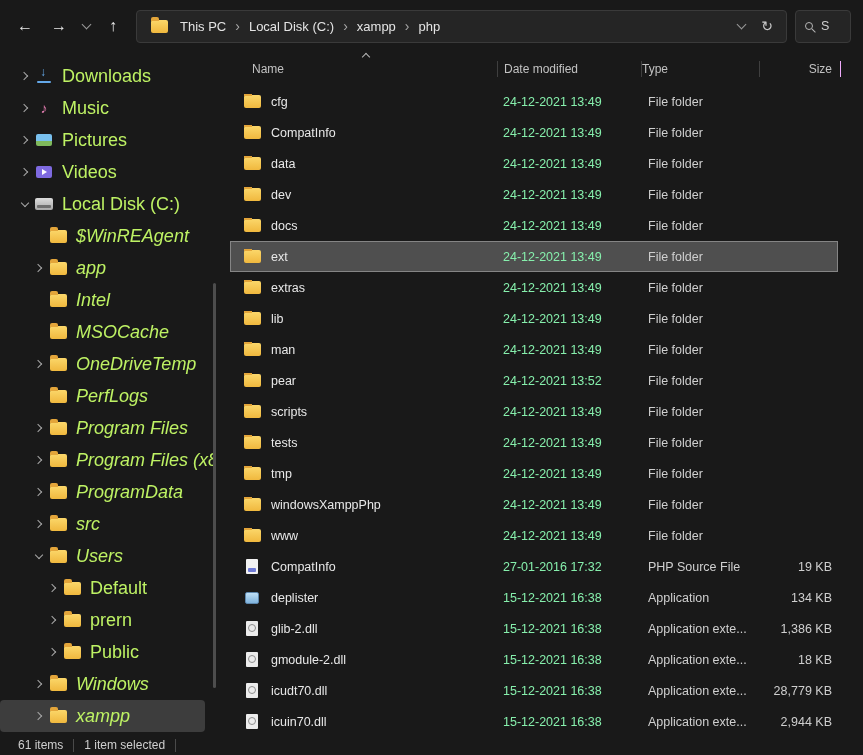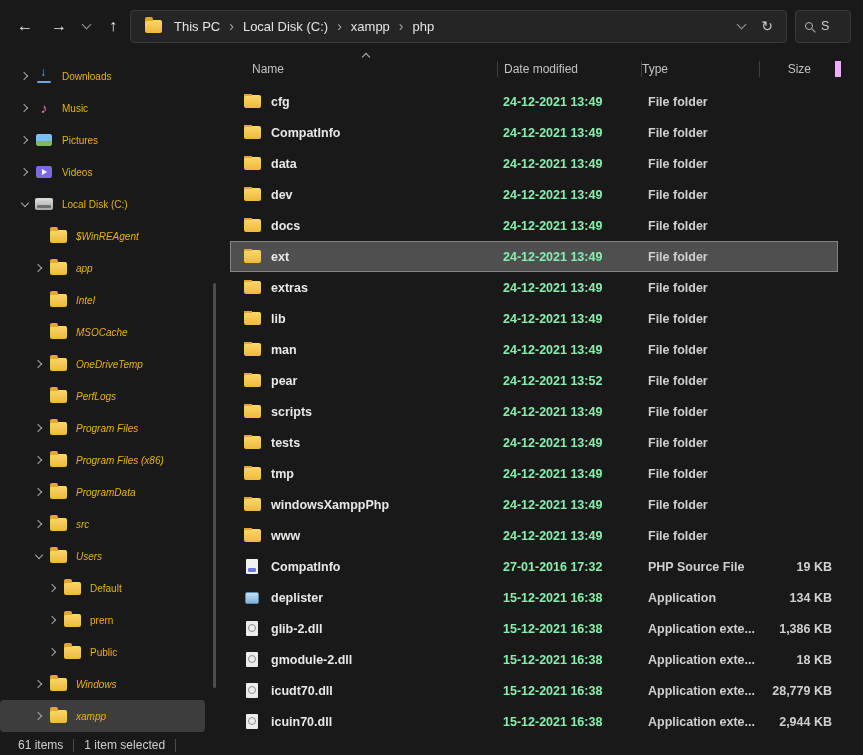--- a/index.html
+++ b/index.html
@@ -4,60 +4,60 @@
 <style>
   *{box-sizing:border-box;margin:0;padding:0;}
   html,body{width:863px;height:755px;}
   body{background:#191919;font-family:"Liberation Sans",sans-serif;color:#e6e6e6;overflow:hidden;}
 
   
   .topbar{height:52px;display:flex;align-items:center;padding:0 12px 0 8px;}
   .navbtn{width:34px;height:30px;background:none;border:none;color:#e8e8e8;font-size:16px;display:flex;align-items:center;justify-content:center;border-radius:4px;cursor:default;}
   .navbtn.small{width:20px;padding:0;}
   .tb-chev{width:7px;height:7px;border-right:1.4px solid #9a9a9a;border-bottom:1.4px solid #9a9a9a;transform:rotate(45deg);margin-top:-3px;}
-  .addressbar{flex:1;height:33px;margin-left:0;background:#252525;border:1px solid #3a3a3a;border-radius:4px;display:flex;align-items:center;padding:0 6px 0 12px;font-size:13px;color:#e4e4e4;min-width:0;}
+  .addressbar{flex:1;height:33px;margin-left:6px;background:#252525;border:1px solid #3a3a3a;border-radius:4px;display:flex;align-items:center;padding:0 6px 0 12px;font-size:13px;color:#e4e4e4;min-width:0;}
   .crumb{padding:2px 3px;white-space:nowrap;}
   .crumb-sep{color:#a8a8a8;margin:0 6px;font-size:14px;}
   .crumb-ic{margin-right:9px;}
   .addr-spacer{flex:1;}
   .addr-btn{background:none;border:none;color:#c9c9c9;font-size:14px;width:26px;height:26px;display:flex;align-items:center;justify-content:center;}
   .searchbox{width:56px;height:33px;margin-left:8px;background:#252525;border:1px solid #3a3a3a;border-radius:4px;display:flex;align-items:center;padding-left:9px;gap:8px;overflow:hidden;color:#cfcfcf;font-size:12.5px;flex:none;}
   .mag{width:8px;height:8px;border:1.4px solid #b5b5b5;border-radius:50%;position:relative;flex:none;}
   .mag::after{content:'';position:absolute;width:5px;height:1.4px;background:#b5b5b5;transform:rotate(45deg);right:-4px;bottom:-2px;}
 
   
   .content{display:flex;height:683px;position:relative;overflow:hidden;}
 
   
   .sidebar{width:216px;padding-top:8px;overflow:hidden;flex:none;}
-  .side-item{height:32px;display:flex;align-items:center;font-size:10px;color:#eab308;border-radius:4px;margin-right:11px;cursor:default;}
+  .side-item{height:32px;display:flex;align-items:center;font-size:18px;color:#bef264;border-radius:4px;margin-right:11px;cursor:default;}
   .side-item.lvl1{padding-left:16px;}
   .side-item.lvl2{padding-left:30px;font-style:italic;}
   .side-item.lvl3{padding-left:44px;}
   .side-item.sel{background:#3d3d3d;}
   .chev{width:18px;height:18px;display:flex;align-items:center;justify-content:center;flex:none;}
   .chev::before{content:'';width:5px;height:5px;border-right:1.3px solid #a8a8a8;border-bottom:1.3px solid #a8a8a8;}
   .chev.right::before{transform:rotate(-45deg);margin-left:-2px;}
   .chev.down::before{transform:rotate(45deg);margin-top:-2px;}
   .chev.none::before{display:none;}
   .sicon{width:20px;height:16px;margin:0 8px 0 0;display:flex;align-items:center;justify-content:center;flex:none;}
   .slbl{white-space:nowrap;}
   .sidebar-scroll{position:absolute;left:213px;top:231px;width:3px;height:405px;background:#4d4d4d;border-radius:2px;}
 
   
   .main{flex:1;padding-left:14px;display:flex;flex-direction:column;overflow:hidden;}
   .colheaders{height:34px;display:flex;align-items:center;font-size:12px;color:#c2c2c2;position:relative;flex:none;}
   .colh{display:flex;align-items:center;height:16px;cursor:default;}
   .colh.c-name{width:267px;padding-left:22px;}
   .colh.c-date{width:144px;padding-left:6px;border-left:1px solid #3f3f3f;}
   .colh.c-type{width:118px;border-left:1px solid #3f3f3f;}
-  .colh.c-size{width:82px;justify-content:flex-end;padding-right:24px;border-left:1px solid #3f3f3f;border-right:6px solid #f0abfc;}
+  .colh.c-size{width:82px;justify-content:flex-end;padding-right:8px;border-left:1px solid #3f3f3f;border-right:1px solid #f0abfc;}
   .sort-chev{position:absolute;left:133px;top:2px;width:8px;height:8px;}
   .sort-chev::before{content:'';display:block;width:5px;height:5px;border-left:1.3px solid #b5b5b5;border-top:1.3px solid #b5b5b5;transform:rotate(45deg);}
-  .rows{flex:1;overflow:hidden;font-weight:bold;}
+  .rows{flex:1;overflow:hidden;}
   .frow{height:31px;display:flex;align-items:center;width:608px;font-size:12.5px;color:#d8d8d8;cursor:default;}
   .frow.sel{background:#4f4f4f;box-shadow:inset 0 0 0 1px #858585;}
   .cell{white-space:nowrap;overflow:hidden;}
   .cell.name{width:267px;display:flex;align-items:center;padding-left:13px;color:#e8e8e8;}
   .ficon{width:18px;height:16px;margin-right:10px;display:flex;align-items:center;justify-content:center;flex:none;}
   .cell.date{width:144px;padding-left:6px;color:#86efac;}
   .cell.type{width:118px;padding-left:7px;color:#cfcfcf;}
   .cell.size{width:79px;text-align:right;padding-right:6px;color:#cfcfcf;}
 
   

